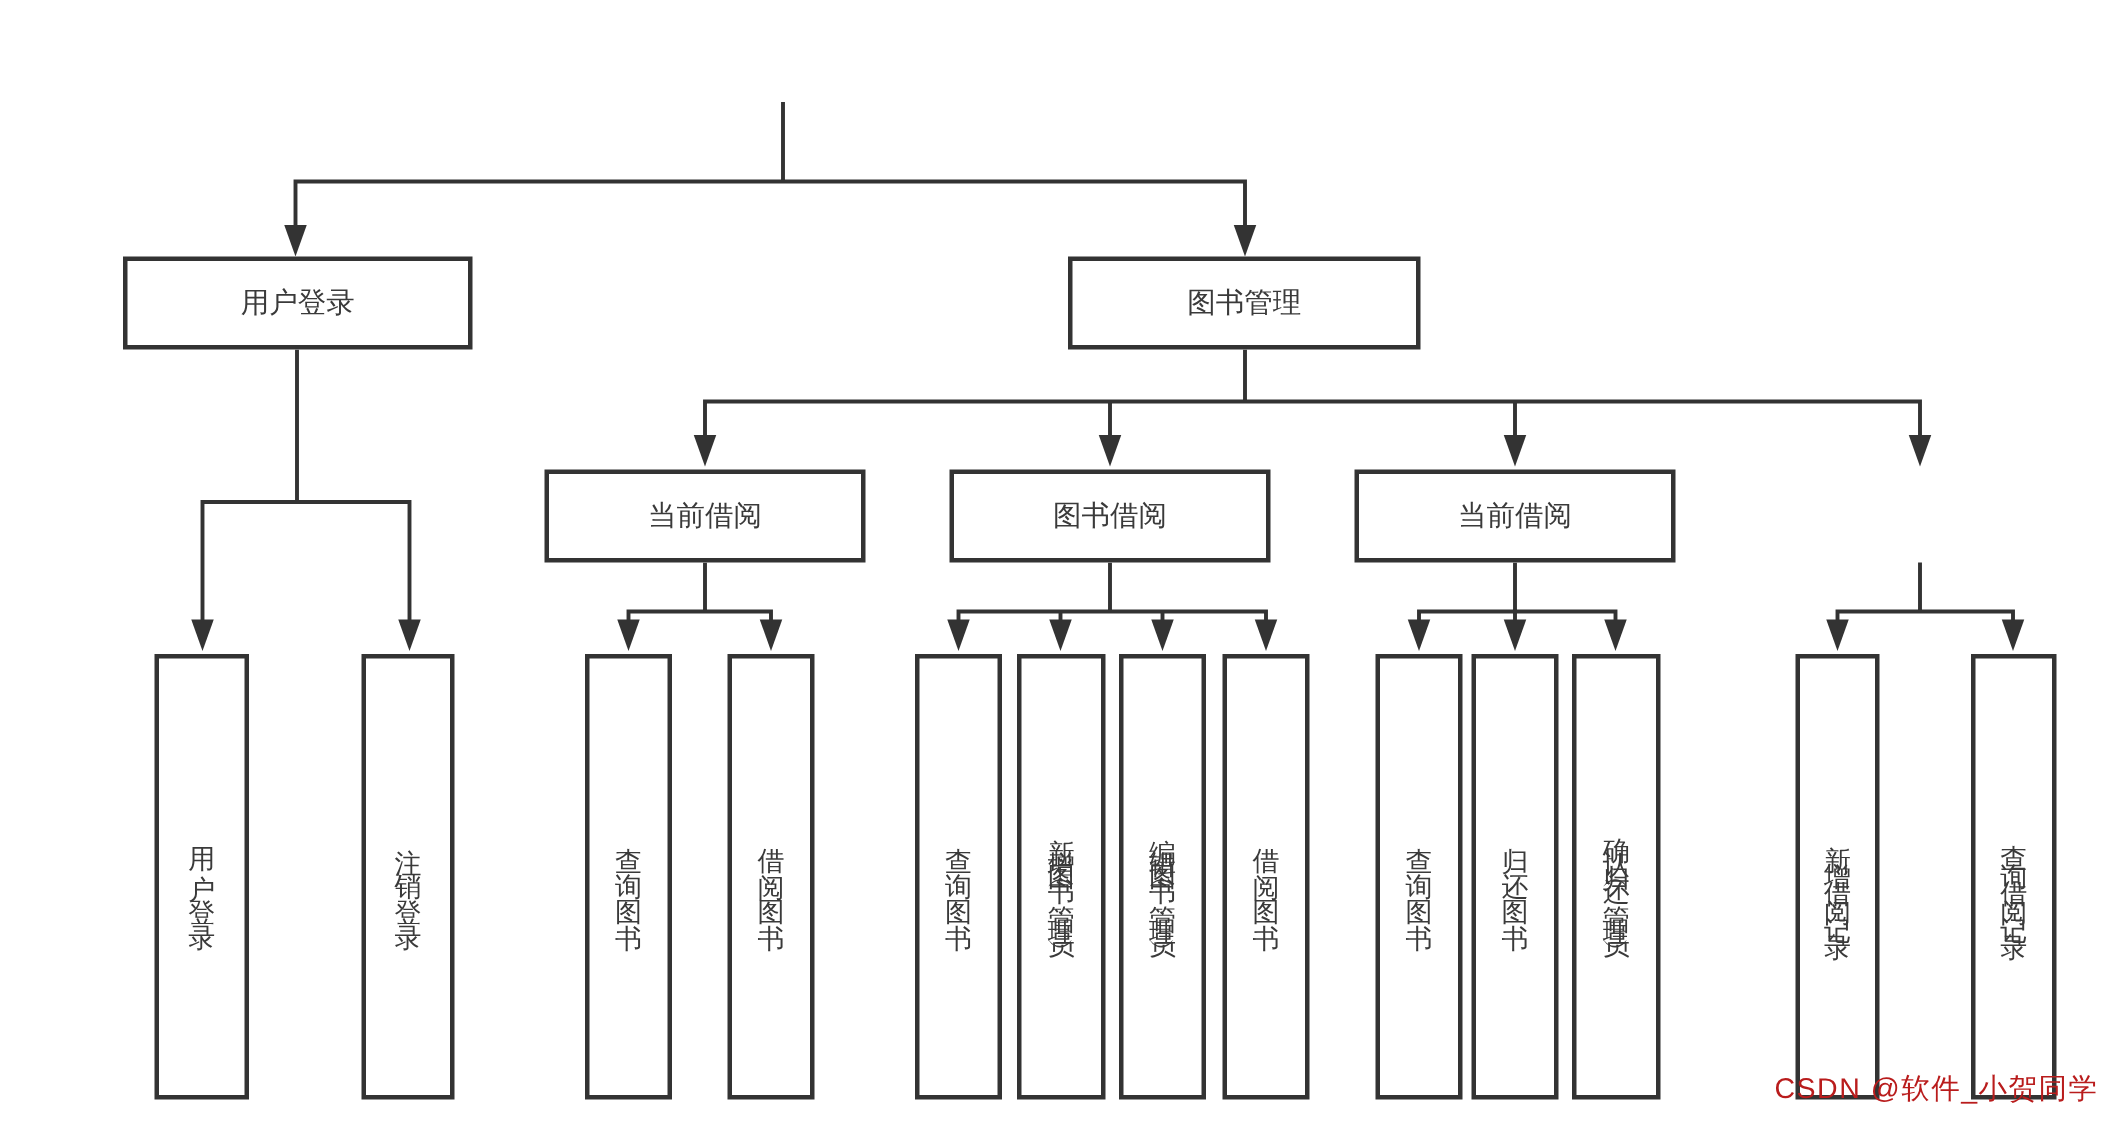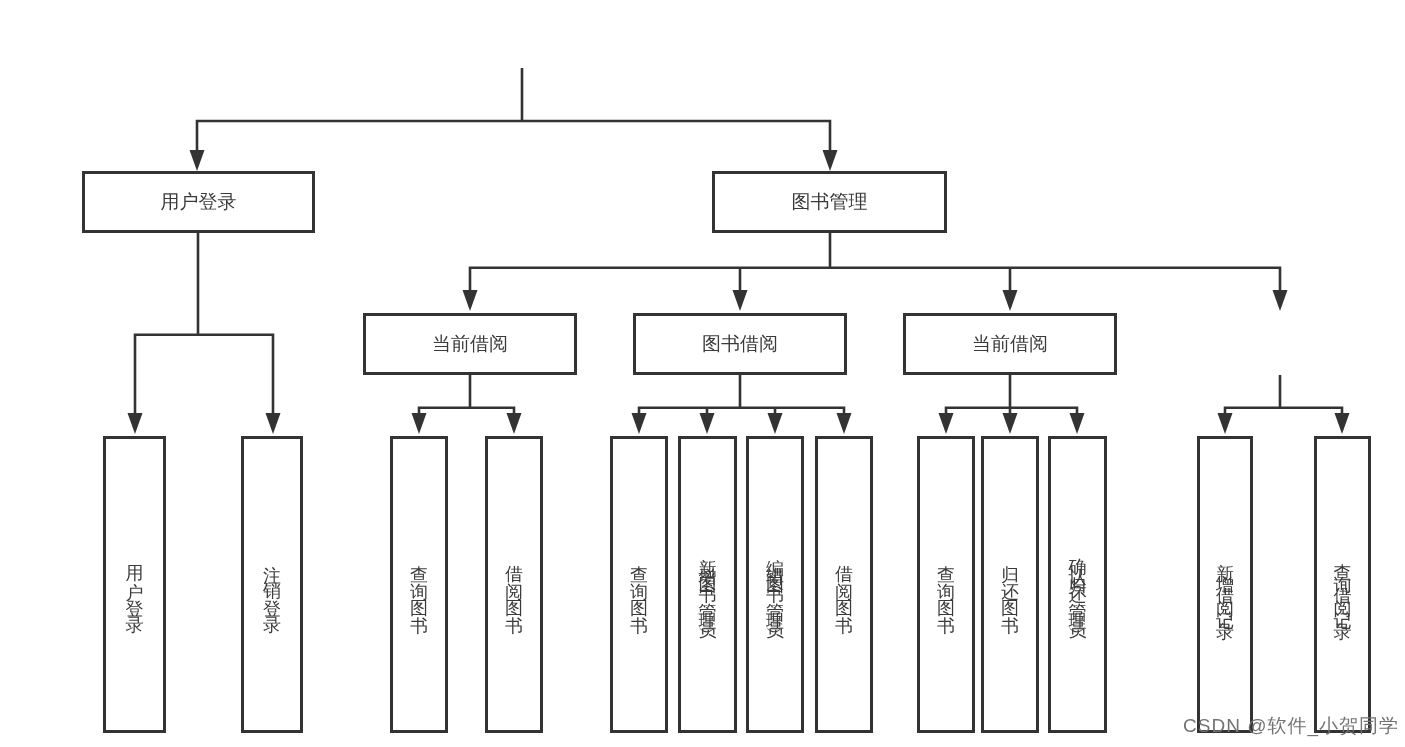--- a/index.html
+++ b/index.html
@@ -39,21 +39,21 @@
   .g3b{left:678px;width:59px;}
   .g3c{left:746px;width:58px;}
   .g3d{left:815px;width:58px;}
   .g4a{left:917px;width:58px;}
   .g4b{left:981px;width:58px;}
   .g4c{left:1048px;width:59px;}
   .g5a{left:1197px;width:56px;}
   .g5b{left:1314px;width:57px;}
   .watermark{
     position:absolute;right:6px;bottom:8px;
-    color:#737373;font-size:19px;letter-spacing:1px;
+    color:#b91c1c;font-size:19px;letter-spacing:1px;
     z-index:5;white-space:nowrap;
   }
 </style>
 </head>
 <body>
 
 <div class="stage">
 
   <svg class="connectors" viewBox="0 0 1405 747" xmlns="http://www.w3.org/2000/svg">
     <g stroke="#333333" stroke-width="2.6" fill="none">

